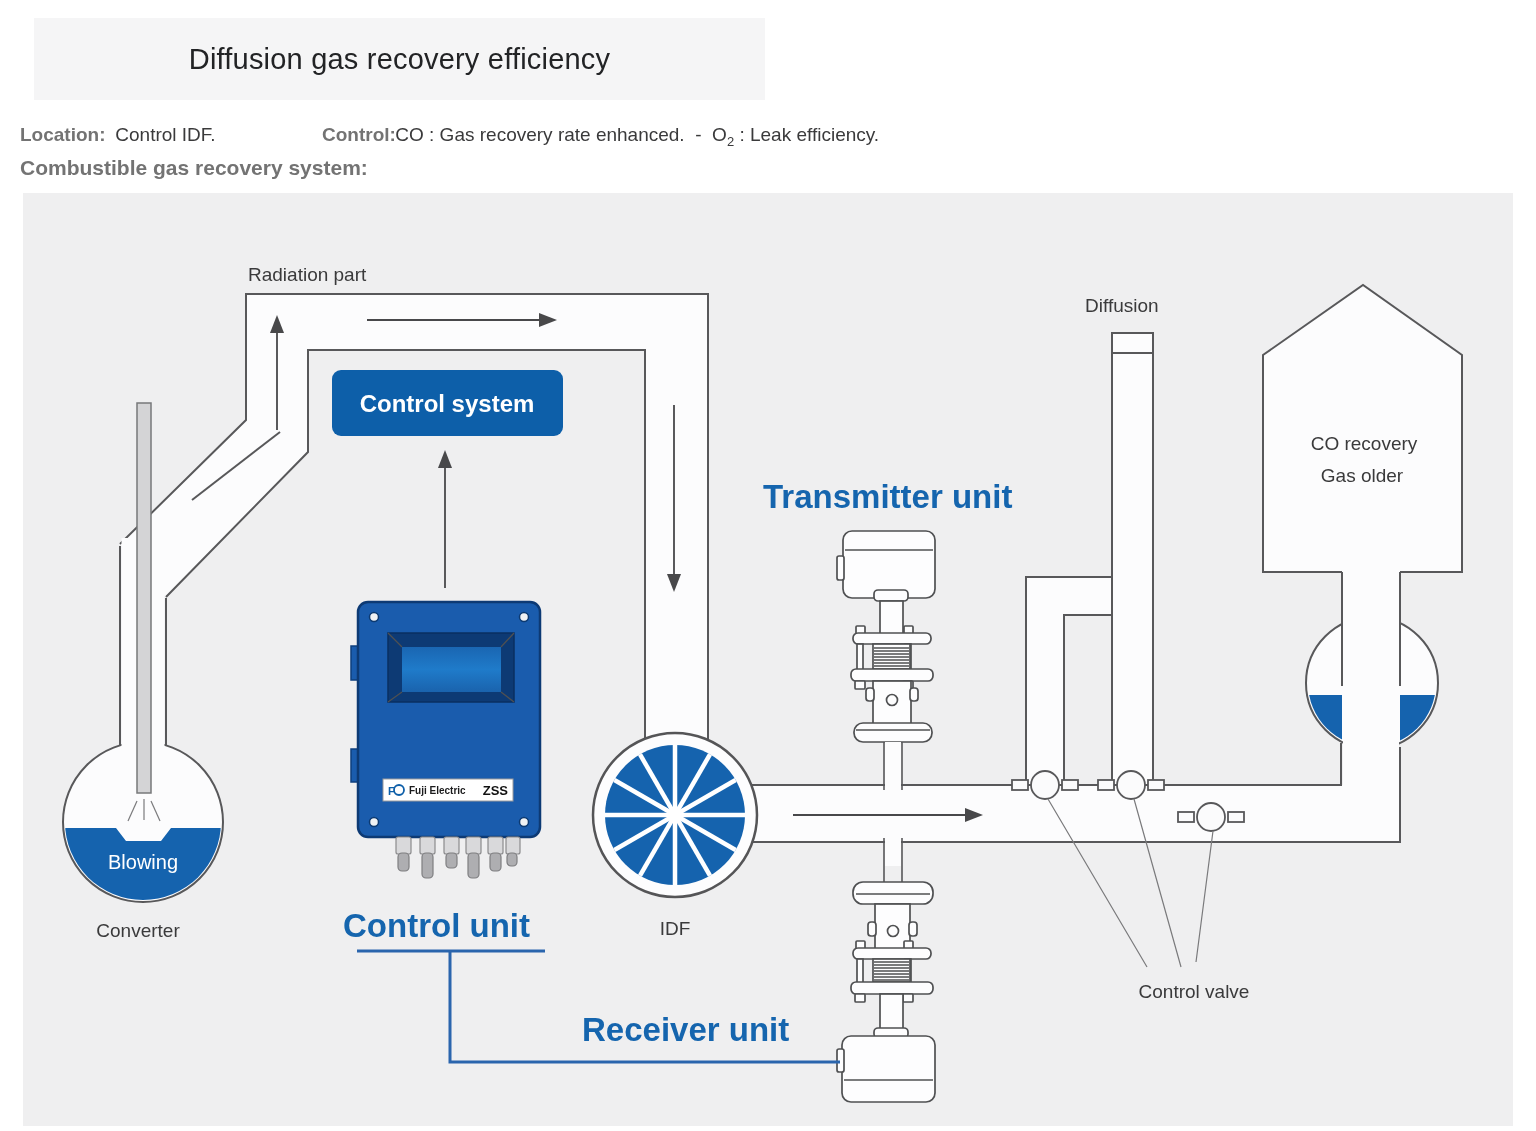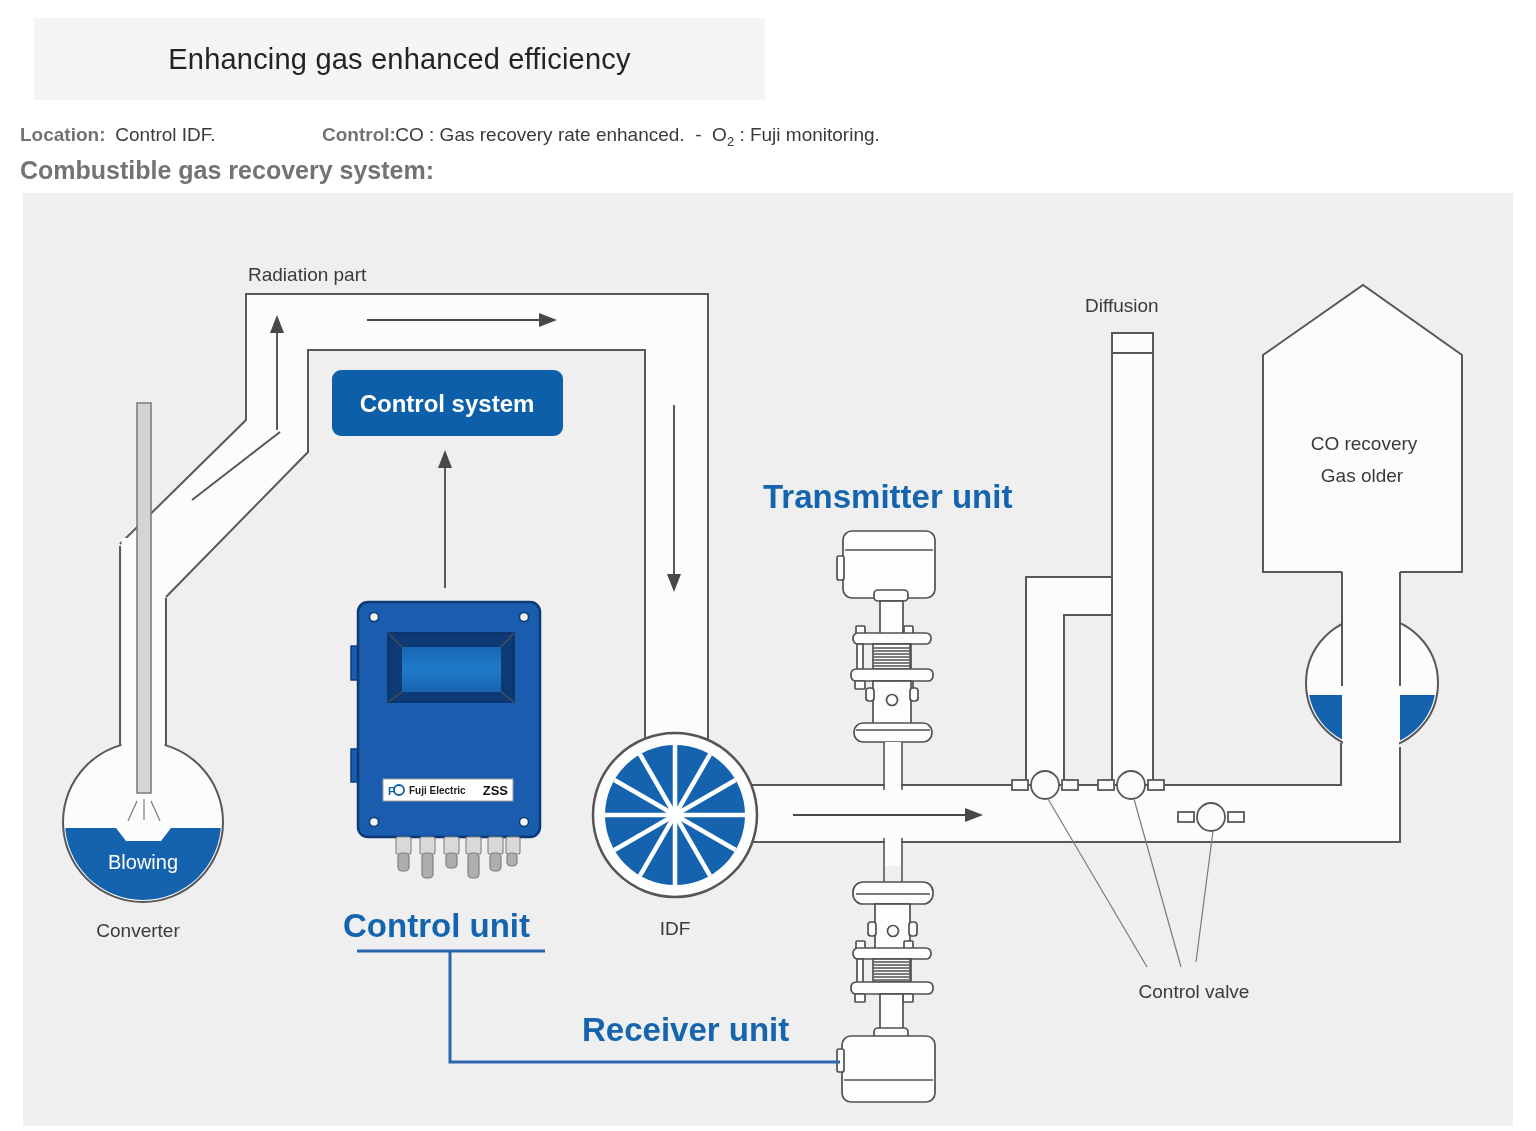--- a/index.html
+++ b/index.html
@@ -8,21 +8,21 @@
     font-family:"Liberation Sans", sans-serif; background:#ffffff;
   }
   .title-bar {
     position:absolute; left:34px; top:18px; width:731px; height:82px;
     background:#f5f5f6; display:flex; align-items:center; justify-content:center;
   }
   .title-bar span { font-size:29px; color:#222325; letter-spacing:0.2px; }
   .meta { position:absolute; top:124px; left:20px; width:1500px; font-size:19px; color:#3a3a3b; }
   .meta .blue, .sysrow .blue { color:#737373; font-weight:bold; }
   .meta .seg { position:absolute; top:0; white-space:pre-wrap; }
-  .sysrow { position:absolute; top:156px; left:20px; font-size:25px; }
+  .sysrow { position:absolute; top:156px; left:20px; font-size:21px; }
   sub { font-size:13px; }
   svg { position:absolute; left:0; top:0; }
 
   .s2   { stroke:#58585a; stroke-width:2; fill:none; }
   .s15  { stroke:#58585a; stroke-width:1.6; fill:none; }
   .fillw{ fill:#fcfcfd; }
   .arrow{ stroke:#48484a; stroke-width:1.8; fill:none; }
   .ah   { fill:#48484a; stroke:none; }
   .dev  { fill:#fdfdfe; stroke:#4f5052; stroke-width:1.7; }
   .devline { stroke:#4f5052; stroke-width:1.3; fill:none; }
@@ -38,28 +38,28 @@
   .gland1{ fill:#d9d9db; stroke:#8b8b8d; stroke-width:1.2; }
   .gland2{ fill:#aeaeb1; stroke:#7e7e80; stroke-width:1.2; }
   .spoke { stroke:#ffffff; stroke-width:4.5; }
 </style>
 </head>
 <body>
 
 <div class="page">
 
   <div class="title-bar">
-    <span>Enhancing gas enhanced efficiency</span>
+    <span>Diffusion gas recovery efficiency</span>
   </div>
 
   <div class="meta">
     <span class="seg" style="left:0px"><b class="blue">Location:</b></span>
     <span class="seg" style="left:90px"> Control IDF.</span>
     <span class="seg" style="left:302px"><b class="blue">Control:</b></span>
-    <span class="seg" style="left:370px"><span> CO : Gas recovery rate enhanced.  -  O</span><sub>2</sub><span> : Fuji monitoring.</span></span>
+    <span class="seg" style="left:370px"><span> CO : Gas recovery rate enhanced.  -  O</span><sub>2</sub><span> : Leak efficiency.</span></span>
   </div>
   <div class="sysrow">
     <span class="blue">Combustible gas recovery system:</span>
   </div>
 
   <svg width="1536" height="1131" viewBox="0 0 1536 1131">
     <defs>
       <clipPath id="flaskClip">
           <circle cx="143" cy="822" r="78"></circle>
         </clipPath>

